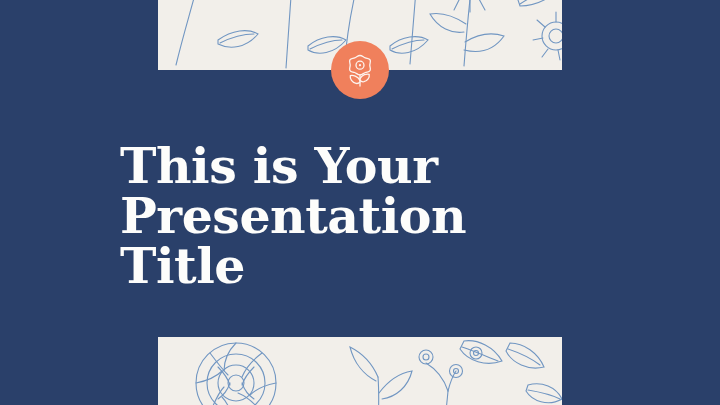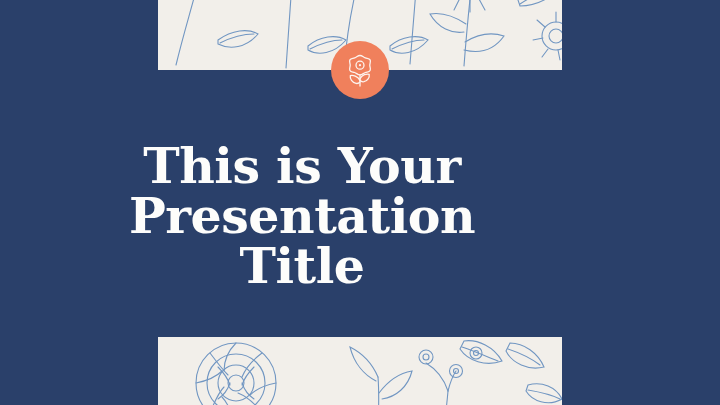--- a/index.html
+++ b/index.html
@@ -57,21 +57,21 @@
     justify-content: center;
   }
   .badge svg { display: block; }
 
   
   .title-wrap {
     position: absolute;
     left: 0;
     top: 141px;
     width: 604px;
-    text-align: center;
+    text-align: left;
   }
   .title {
     margin: 0;
     font-family: "DejaVu Serif", "Liberation Serif", serif;
     font-weight: 700;
     font-size: 49px;
     line-height: 50px;
     letter-spacing: -0.5px;
     color: #fdfdfb;
     padding: 0 120px;

